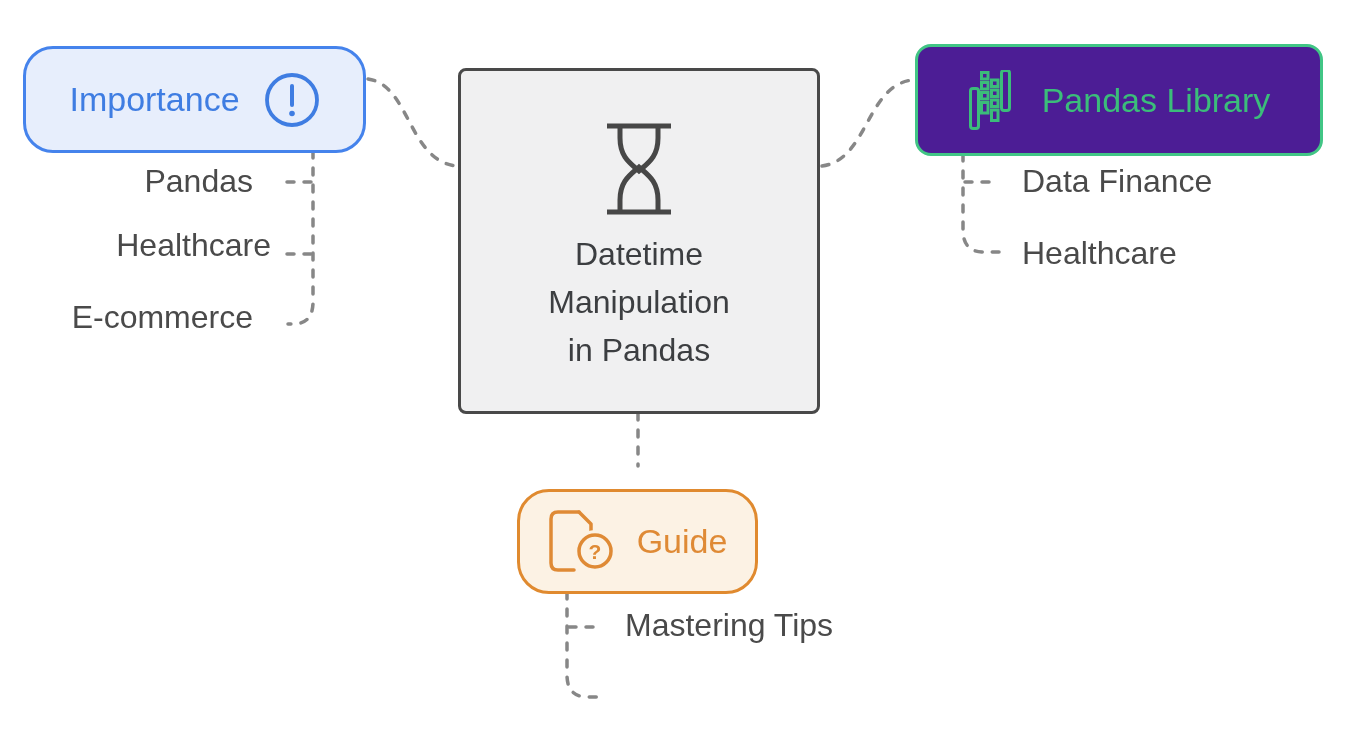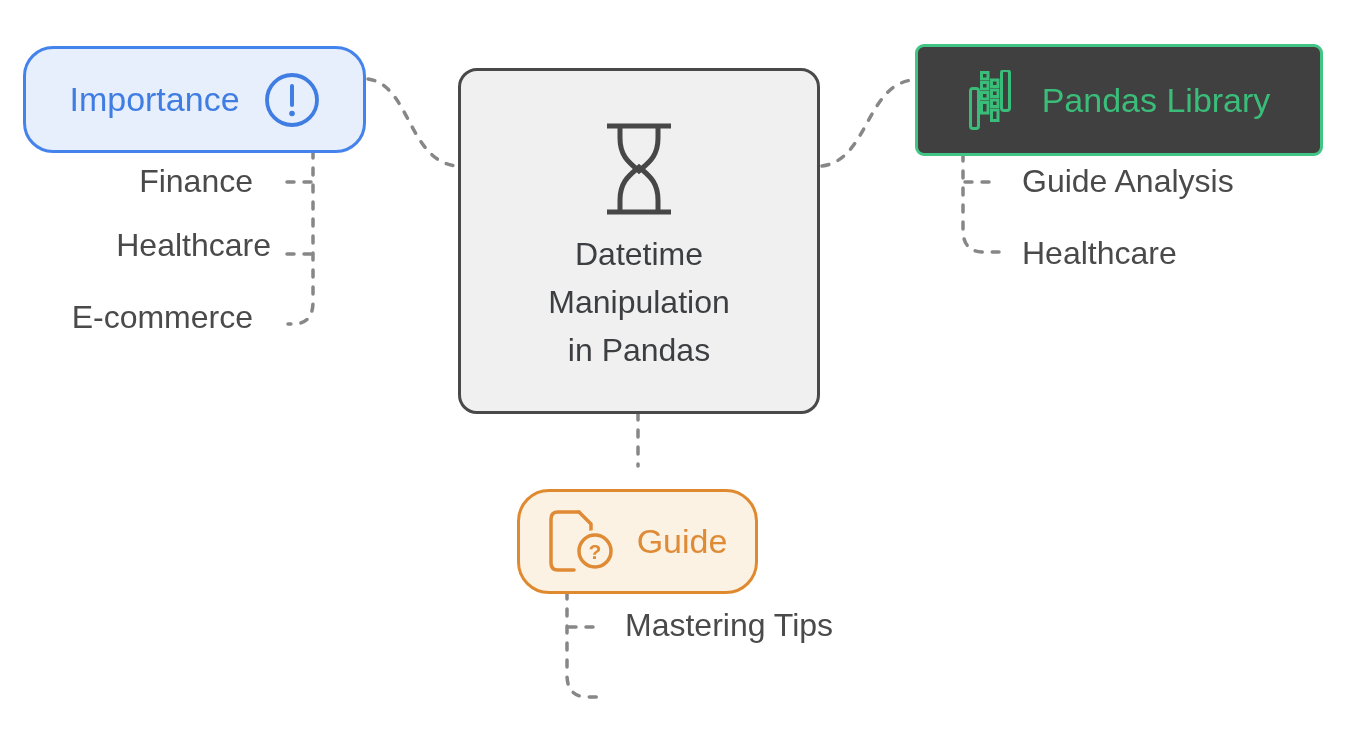--- a/index.html
+++ b/index.html
@@ -33,38 +33,38 @@
     border-radius: 30px;
     color: #3f7de2;
     font-size: 34px;
     gap: 24px;
   }
   .node-central {
     left: 458px; top: 47px;
     width: 362px; height: 346px;
     border: 3.5px solid #494949;
     background: #f0f0f1;
-    border-radius: 19px;
+    border-radius: 8px;
     flex-direction: column;
     justify-content: flex-start;
     padding-top: 50px;
     color: #3c3e41;
   }
   .central-text {
     margin-top: 13px;
     font-size: 32px;
     line-height: 48px;
     text-align: center;
   }
   .node-pandas {
     left: 915px; top: 23px;
     width: 408px; height: 112px;
     border: 3.5px solid #41c585;
-    background: #404040;
-    border-radius: 9px;
+    background: #4c1d95;
+    border-radius: 16px;
     color: #3bbd7a;
     font-size: 34px;
     gap: 30px;
   }
   .node-guide {
     left: 517px; top: 468px;
     width: 241px; height: 105px;
     border: 3.5px solid #e08a2f;
     background: #fcf2e4;
     border-radius: 32px;
@@ -159,22 +159,22 @@
         <path d="M 31 2 H 10 Q 3 2 3 9 V 53 Q 3 60 10 60 H 26"></path>
         <path d="M 31 2 L 43 14 V 22"></path>
       </g>
       <circle cx="47" cy="41" r="21" fill="#fcf2e4" stroke="none"></circle>
       <circle cx="47" cy="41" r="16" fill="none" stroke="currentColor" stroke-width="3.5"></circle>
       <text x="47" y="48.5" text-anchor="middle" font-size="21" font-weight="700" fill="currentColor">?</text>
     </svg>
     <span>Guide</span>
   </div>
 
-  <div class="leaf leaf-right-align leaf-finance">Finance</div>
+  <div class="leaf leaf-right-align leaf-finance">Pandas</div>
   <div class="leaf leaf-right-align leaf-healthcare">Healthcare</div>
   <div class="leaf leaf-right-align leaf-ecommerce">E-commerce</div>
 
-  <div class="leaf leaf-data-analysis">Guide Analysis</div>
+  <div class="leaf leaf-data-analysis">Data Finance</div>
   <div class="leaf leaf-efficiency">Healthcare</div>
 
   <div class="leaf leaf-practical">Mastering Tips</div>
 
 </div>
 
 </body></html>

